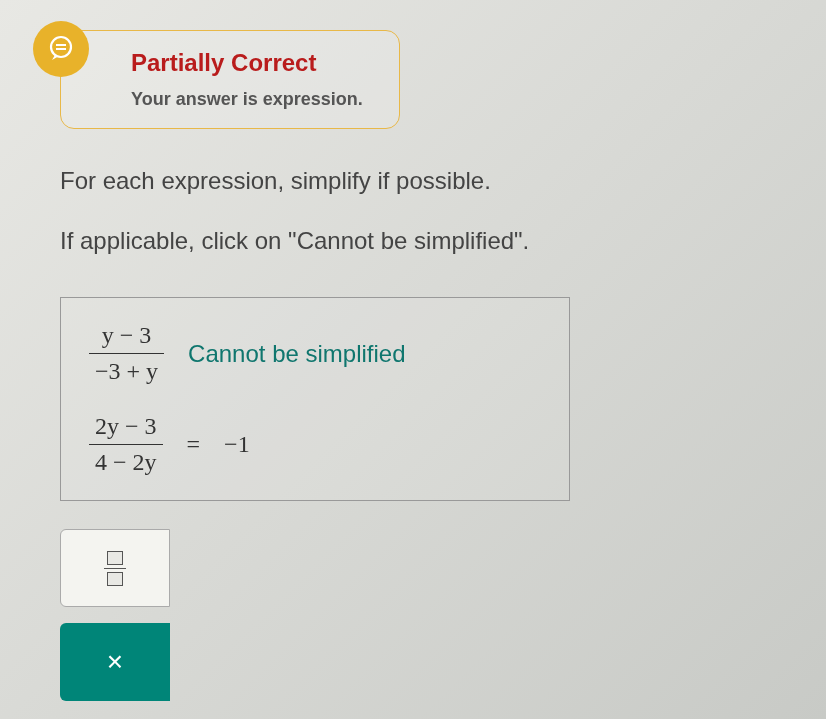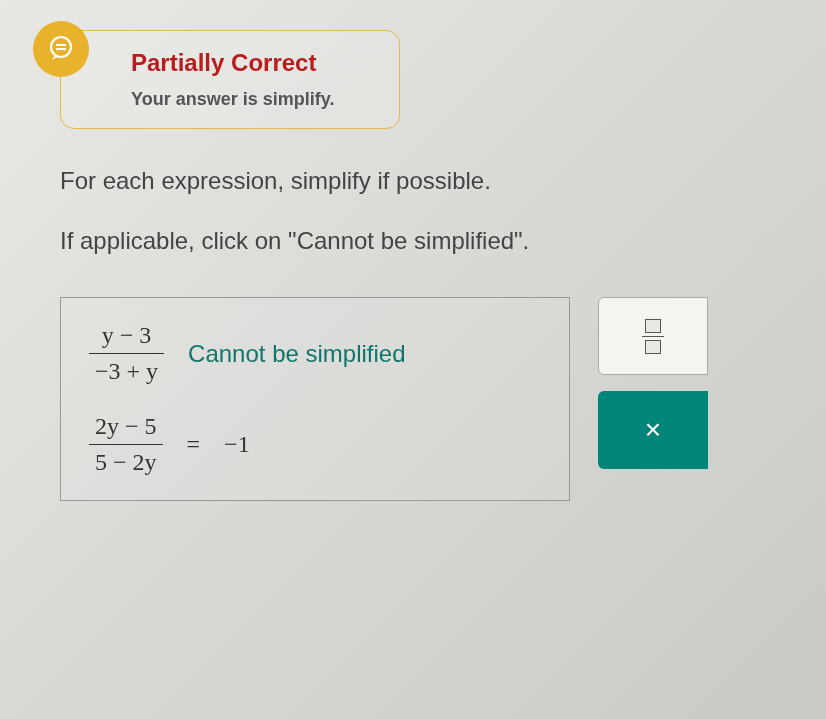--- a/index.html
+++ b/index.html
@@ -53,20 +53,21 @@
       font-size: 24px;
       color: #444;
       margin-bottom: 32px;
       font-weight: 500;
     }
     
     .answer-area {
       display: flex;
       gap: 28px;
       align-items: flex-start;
+      flex-direction: column;
     }
     
     .answer-box {
       border: 1.5px solid #999;
       background: rgba(255,255,255,0.08);
       padding: 24px 40px 24px 28px;
       width: 510px;
     }
     
     .expr-row {
@@ -147,44 +148,44 @@
 <div class="feedback-box">
   <div class="feedback-icon">
     <svg width="30" height="30" viewBox="0 0 30 30">
       <circle cx="15" cy="13" r="10" fill="none" stroke="#fff" stroke-width="2.2"></circle>
       <path d="M 9 21 L 6 26 L 13 22" fill="#fff"></path>
       <line x1="10" y1="11" x2="20" y2="11" stroke="#fff" stroke-width="2"></line>
       <line x1="10" y1="15" x2="20" y2="15" stroke="#fff" stroke-width="2"></line>
     </svg>
   </div>
   <div class="feedback-title">Partially Correct</div>
-  <div class="feedback-sub">Your answer is simplify.</div>
+  <div class="feedback-sub">Your answer is expression.</div>
 </div>
 
 <div class="instruction">For each expression, simplify if possible.</div>
 <div class="instruction" style="margin-bottom:42px;">If applicable, click on "Cannot be simplified".</div>
 
 <div class="answer-area">
 
   <div class="answer-box">
 
     <div class="expr-row">
       <div class="fraction">
         <div class="num">y − 3</div>
         <div class="bar"></div>
         <div class="den">−3 + y</div>
       </div>
       <div class="result-text">Cannot be simplified</div>
     </div>
 
     <div class="expr-row">
       <div class="fraction">
-        <div class="num">2y − 5</div>
+        <div class="num">2y − 3</div>
         <div class="bar"></div>
-        <div class="den">5 − 2y</div>
+        <div class="den">4 − 2y</div>
       </div>
       <div class="eq-text">=</div>
       <div class="eq-text">−1</div>
     </div>
 
   </div>
 
   <div class="tool-panel">
     <div class="tool-btn">
       <div class="mini-frac">

